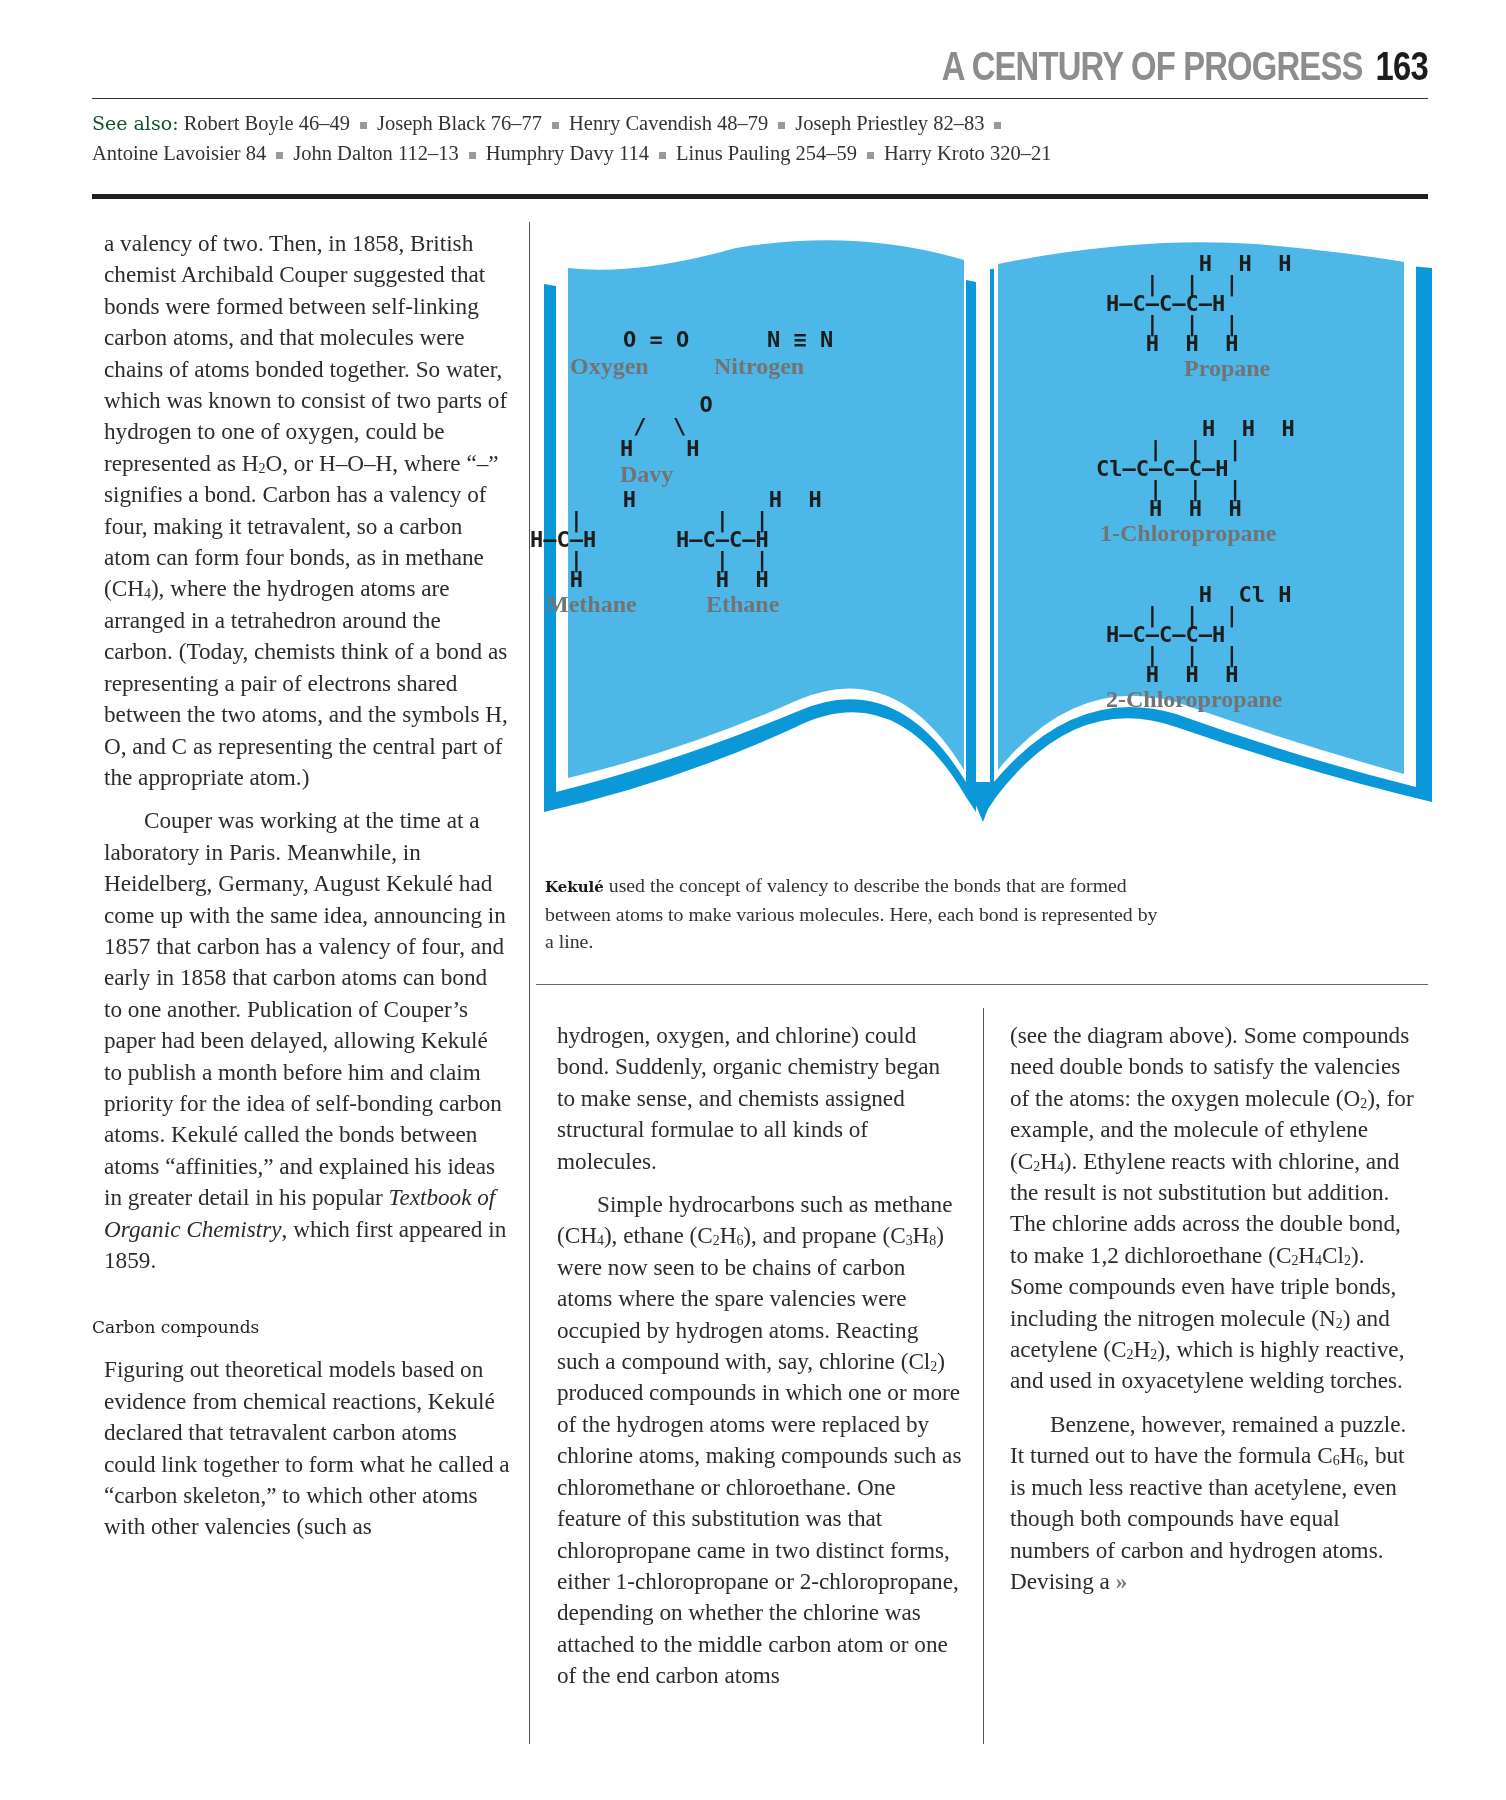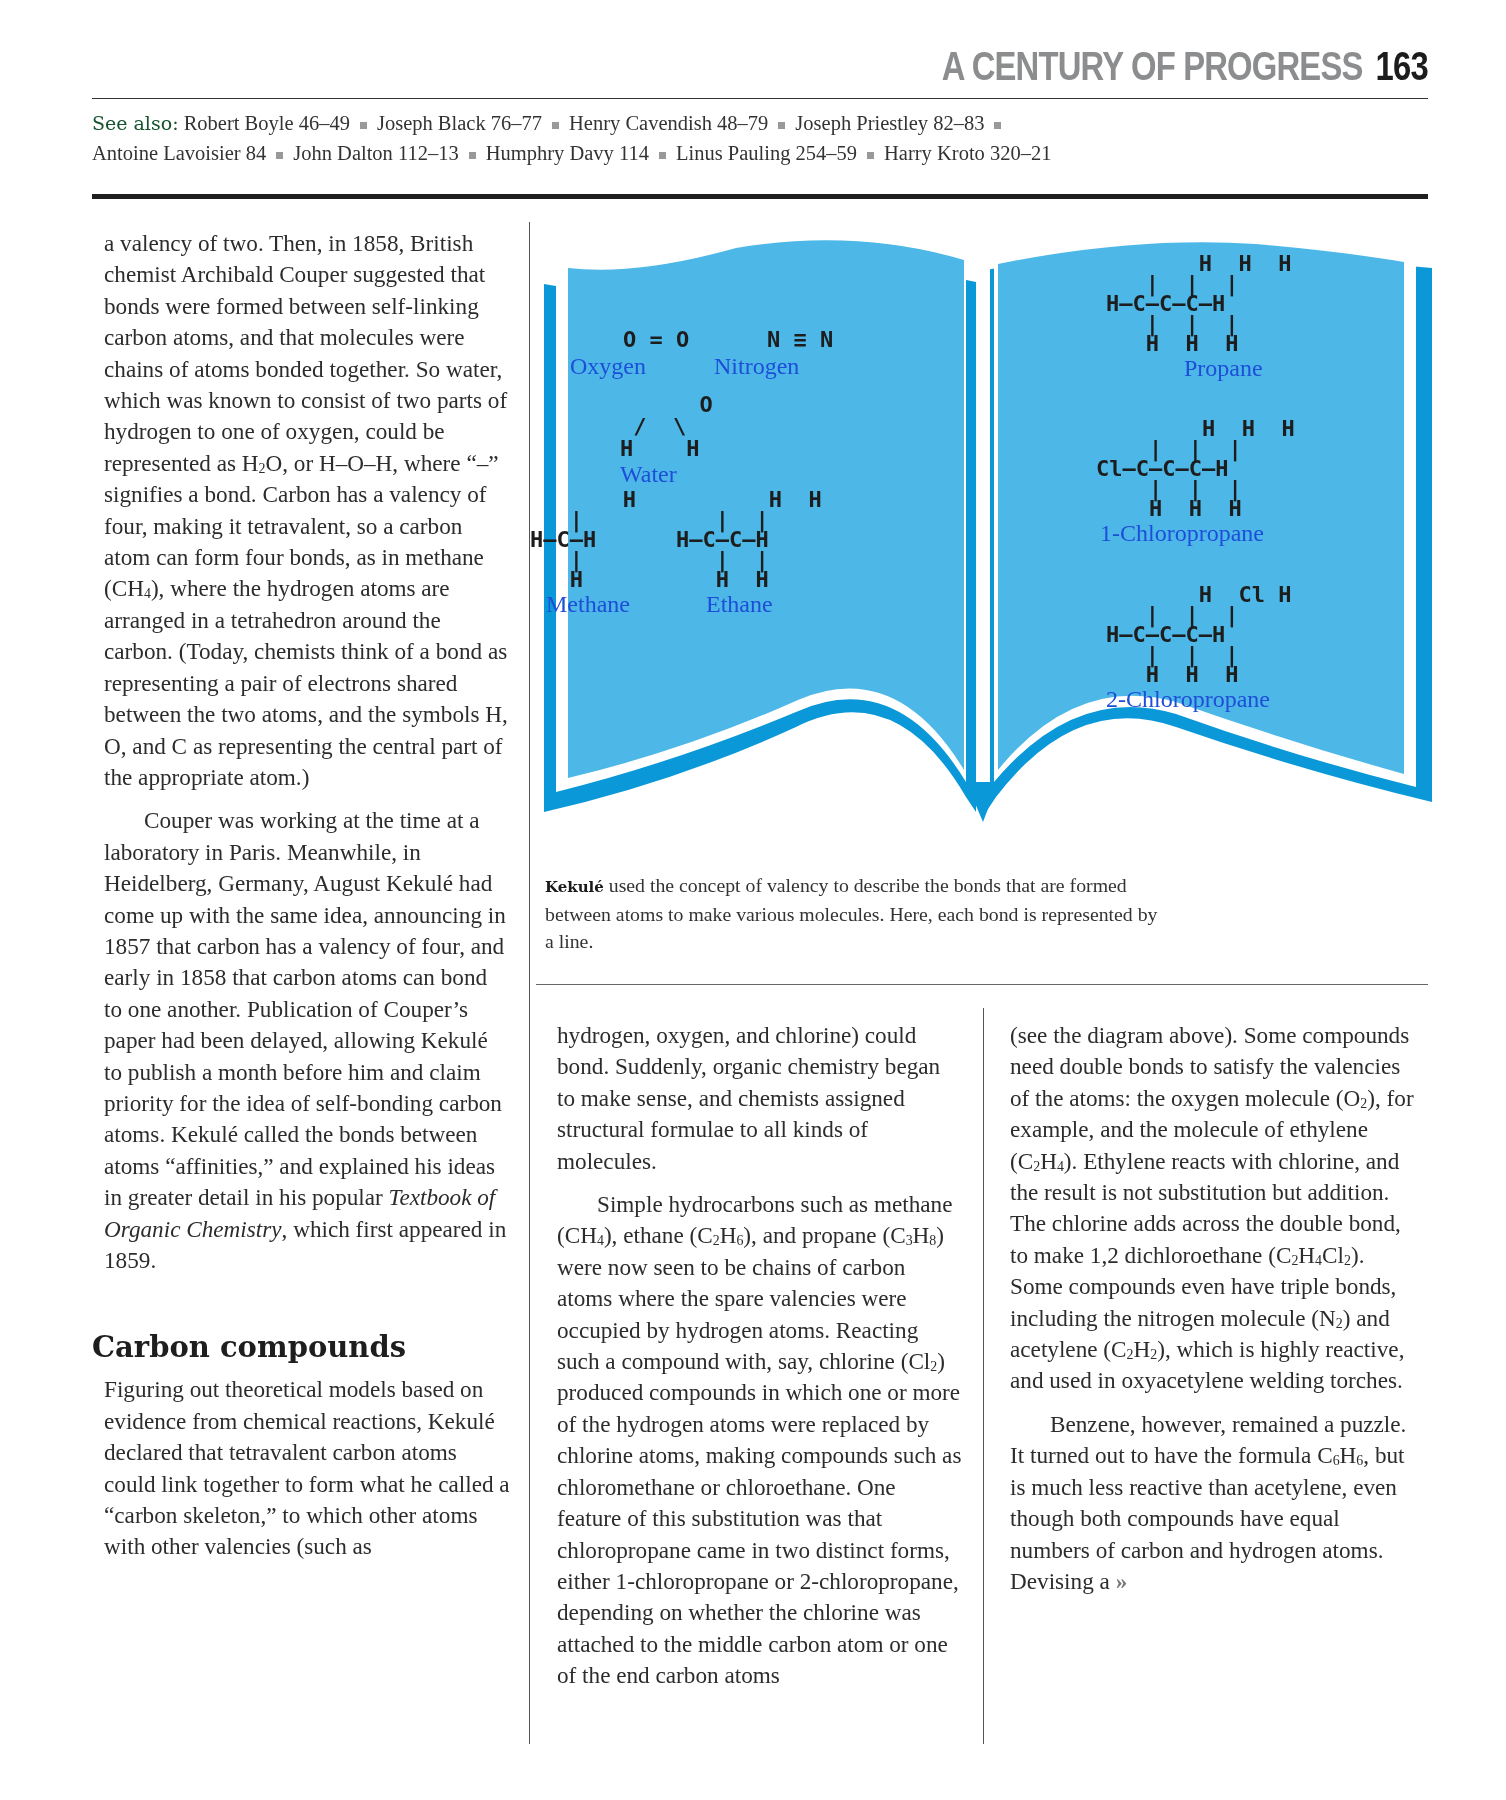--- a/index.html
+++ b/index.html
@@ -17,28 +17,28 @@
   .see-also .sep { display: inline-block; width: 7px; height: 7px; background: #999; margin: 0 10px; vertical-align: middle; }
   .thick-rule { position: absolute; left: 92px; right: 78px; top: 194px; height: 5px; background: #1f1f1f; }
 
   .col { position: absolute; font-family: "Liberation Serif", serif; font-size: 23.2px; line-height: 31.4px; color: #2c2c2c; }
   .col p { margin: 12px; }
   .col .indent { text-indent: 40px; }
   .col-left { left: 92px; top: 216px; width: 430px; }
   .col-mid { left: 545px; top: 1008px; width: 430px; }
   .col-right { left: 998px; top: 1008px; width: 430px; }
   .vline { position: absolute; width: 1px; background: #555; }
-  .section-heading { font-family: "DejaVu Serif", serif; font-weight: bold; font-size: 29px; margin-top: 56px; line-height: 30px; color: #1e1e1e; }
+  .section-heading { font-family: "DejaVu Serif", serif; font-weight: normal; font-size: 17px; margin-top: 36px; line-height: 30px; color: #1e1e1e; }
   sub { font-size: 60%; vertical-align: -2px; line-height: 0; }
   .raquo { font-weight: bold; color: #777; }
 
   .figure { position: absolute; left: 536px; top: 222px; width: 900px; height: 640px; }
   .figure svg { position: absolute; left: 0; top: 0; }
   .mol { position: absolute; text-align: left; font-family: "DejaVu Sans Mono", monospace; font-weight: bold; color: #1d1d1d; font-size: 22px; line-height: 24px; white-space: pre; }
-  .mol-label { font-family: "Liberation Serif", serif; font-weight: normal; font-size: 24px; color: #1d4ed8; line-height: 28px; display: block; }
+  .mol-label { font-family: "Liberation Serif", serif; font-weight: bold; font-size: 24px; color: #737373; line-height: 28px; display: block; }
   .caption { position: absolute; left: 545px; top: 872px; width: 620px; font-family: "Liberation Serif", serif; font-size: 19.8px; line-height: 27px; color: #333; }
   .caption b { font-family: "DejaVu Serif", serif; font-size: 15px; color: #1a1a1a; }
   .cap-rule { position: absolute; left: 536px; right: 78px; top: 984px; height: 1px; background: #666; }
 </style>
 </head>
 <body>
 
 <div class="running-head">
   <span class="title">A CENTURY OF PROGRESS</span><span class="page">163</span>
 </div>
@@ -77,21 +77,21 @@
 
   <div class="mol" style="left:34px; top:82px; width:120px;">
     <span>O = O</span><span class="mol-label">Oxygen</span>
   </div>
   <div class="mol" style="left:178px; top:82px; width:140px;">
     <span>N ≡ N</span><span class="mol-label">Nitrogen</span>
   </div>
   <div class="mol" style="left:84px; top:150px; width:110px; line-height:22px;">
     <span>  O
  /  \
-H    H</span><span class="mol-label">Water</span>
+H    H</span><span class="mol-label">Davy</span>
   </div>
   <div class="mol" style="left:-6px; top:248px; width:150px; line-height:20px; text-align:left;">
     <span>   H
    |
 H–C–H
    |
    H</span><span class="mol-label" style="text-align:left; margin-left:16px;">Methane</span>
   </div>
   <div class="mol" style="left:140px; top:248px; width:180px; line-height:20px; text-align:left;">
     <span>   H  H

